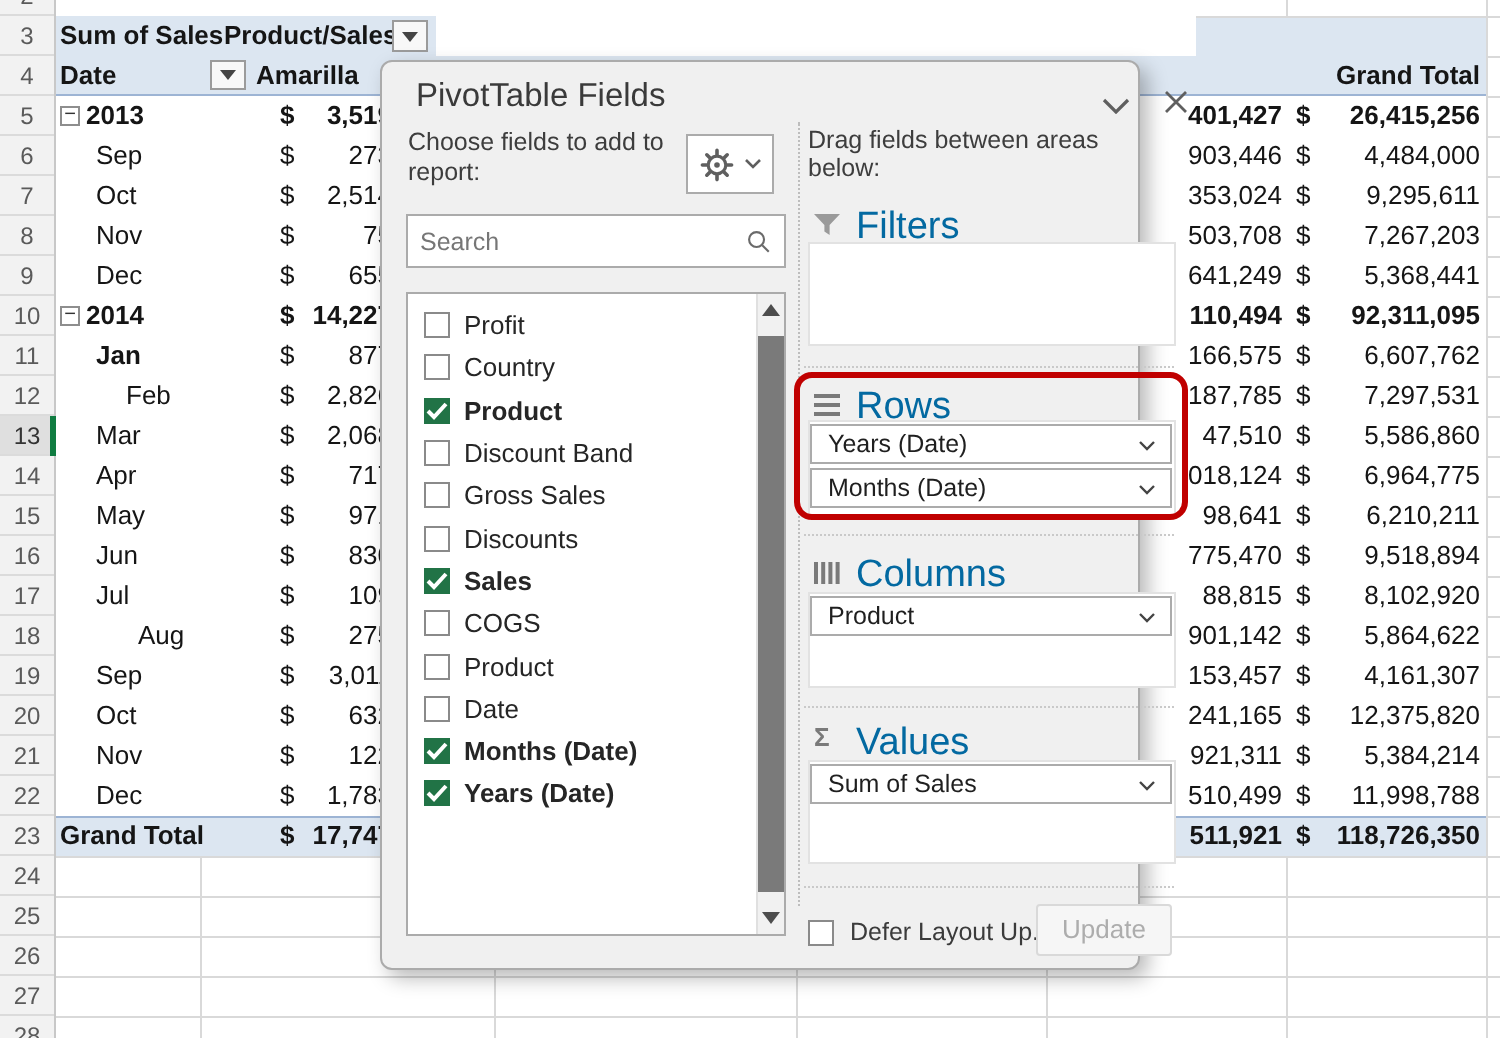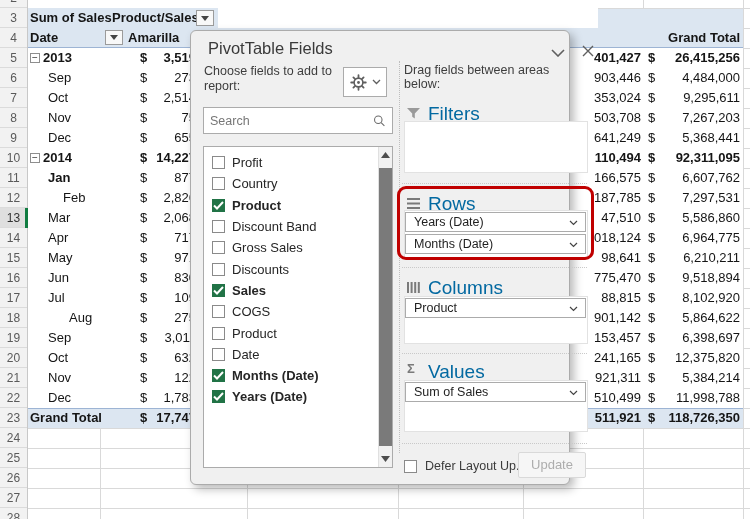--- a/index.html
+++ b/index.html
@@ -205,21 +205,21 @@
       <div class="cell" style="left: 140px; top: 308px;">$</div>
       <div class="cell num" style="left: 146px; top: 308px; width: 50px; overflow: hidden;">275</div>
       <div class="cell num" style="left: 540px; top: 308px; width: 101px;">901,142</div>
       <div class="cell" style="left: 648px; top: 308px;">$</div>
       <div class="cell num" style="left: 655px; top: 308px; width: 85px;">5,864,622</div>
       <div class="cell" style="left: 48px; top: 328px;">Sep</div>
       <div class="cell" style="left: 140px; top: 328px;">$</div>
       <div class="cell num" style="left: 146px; top: 328px; width: 50px; overflow: hidden;">3,011</div>
       <div class="cell num" style="left: 540px; top: 328px; width: 101px;">153,457</div>
       <div class="cell" style="left: 648px; top: 328px;">$</div>
-      <div class="cell num" style="left: 655px; top: 328px; width: 85px;">6,398,697</div>
+      <div class="cell num" style="left: 655px; top: 328px; width: 85px;">4,161,307</div>
       <div class="cell" style="left: 48px; top: 348px;">Oct</div>
       <div class="cell" style="left: 140px; top: 348px;">$</div>
       <div class="cell num" style="left: 146px; top: 348px; width: 50px; overflow: hidden;">632</div>
       <div class="cell num" style="left: 540px; top: 348px; width: 101px;">241,165</div>
       <div class="cell" style="left: 648px; top: 348px;">$</div>
       <div class="cell num" style="left: 655px; top: 348px; width: 85px;">12,375,820</div>
       <div class="cell" style="left: 48px; top: 368px;">Nov</div>
       <div class="cell" style="left: 140px; top: 368px;">$</div>
       <div class="cell num" style="left: 146px; top: 368px; width: 50px; overflow: hidden;">122</div>
       <div class="cell num" style="left: 540px; top: 368px; width: 101px;">921,311</div>

